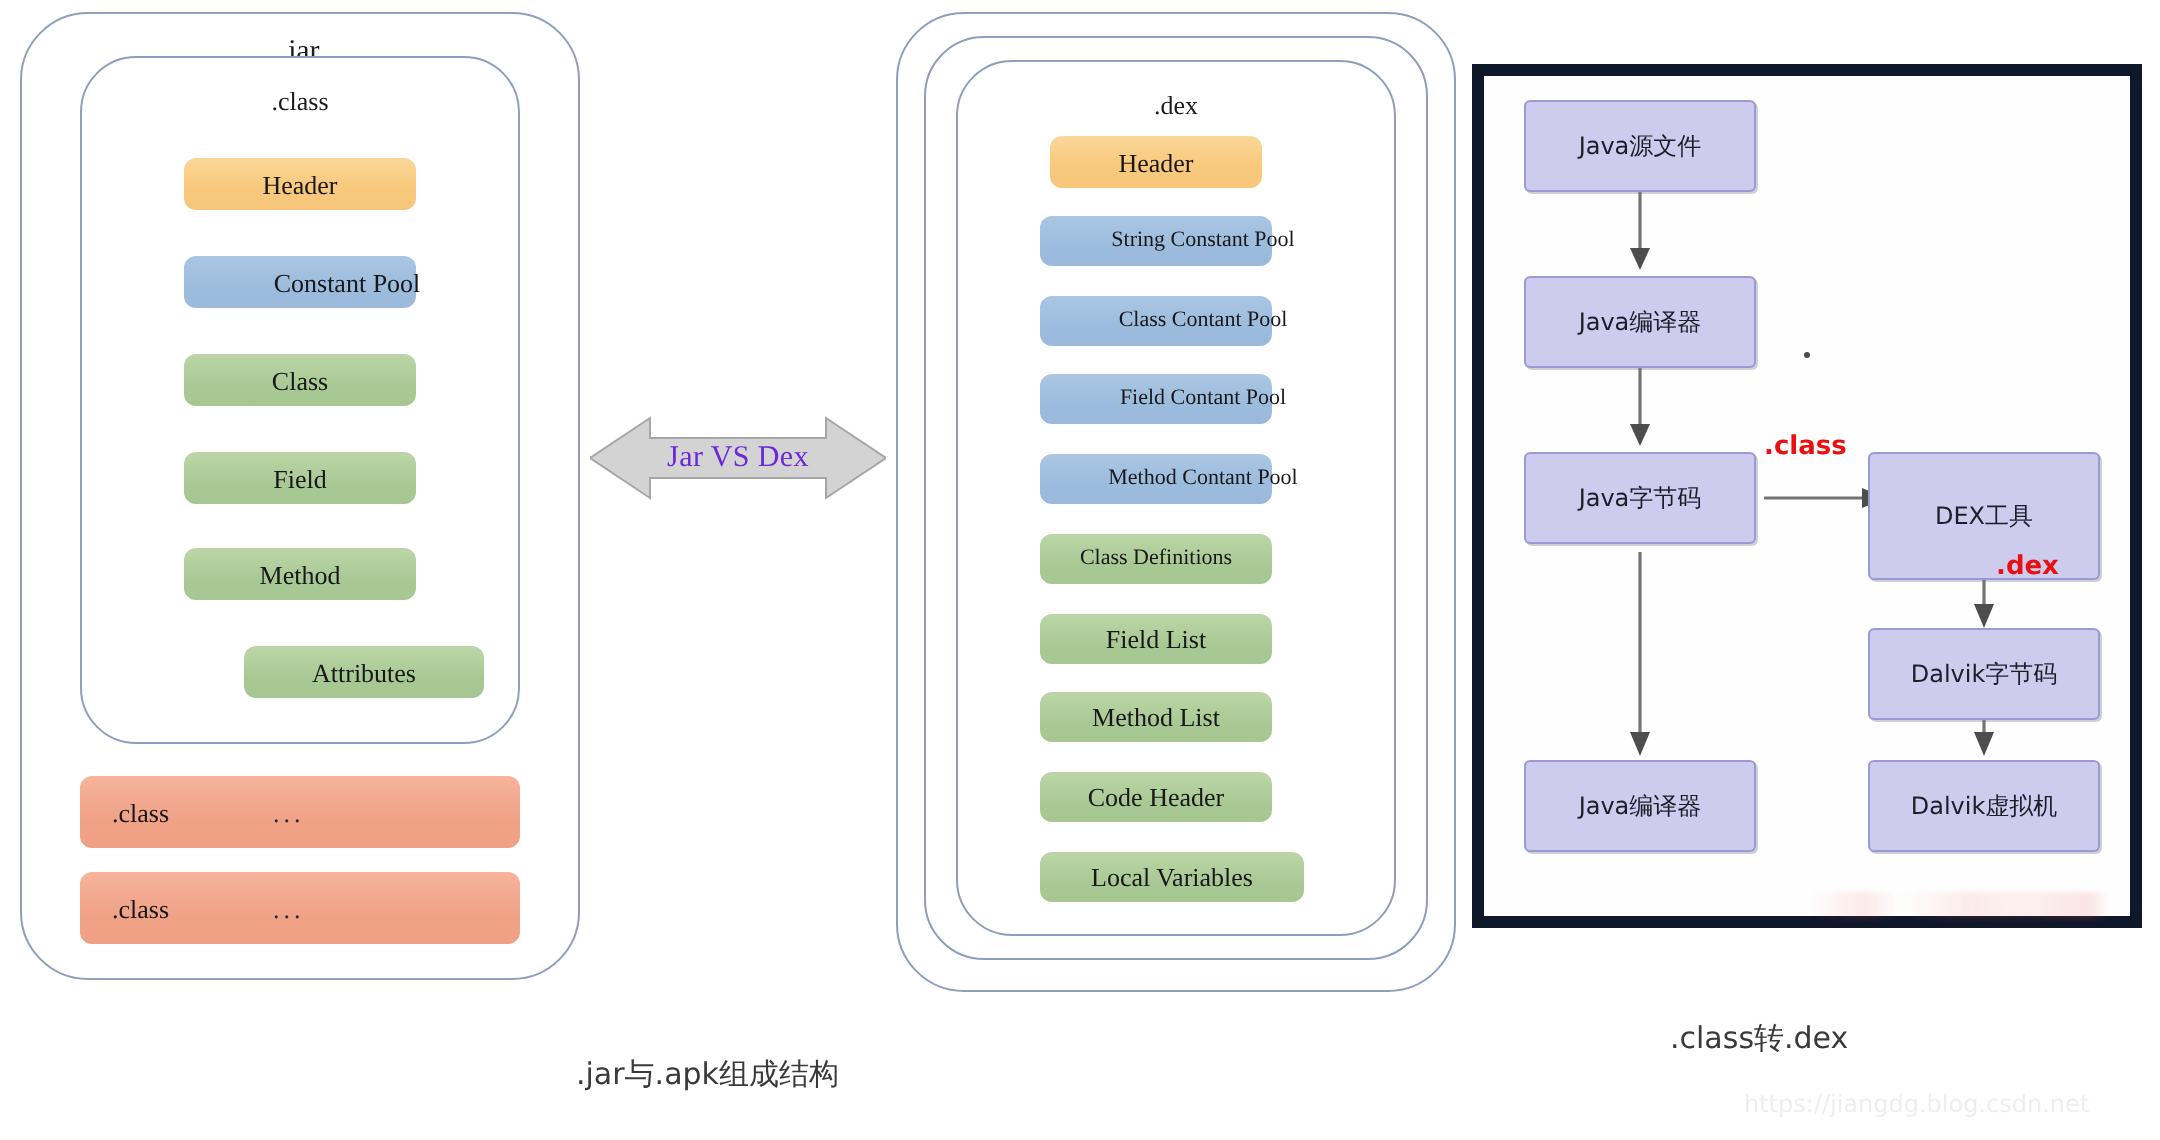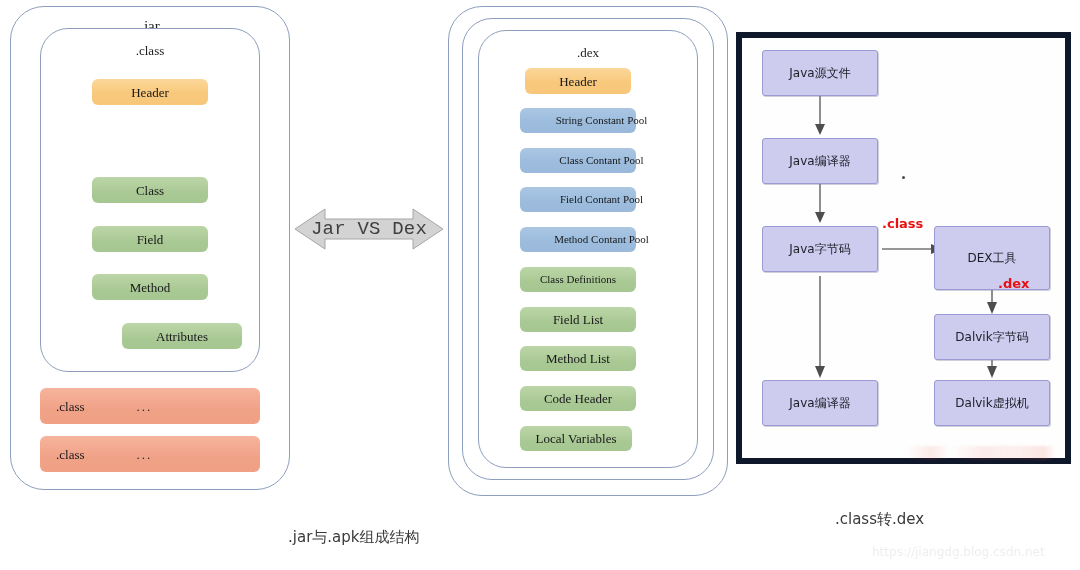--- a/index.html
+++ b/index.html
@@ -65,23 +65,22 @@
   
   .vs-wrap {
     position: absolute;
     left: 295px; top: 205px;
     width: 148px; height: 48px;
   }
   .vs-arrow { position:absolute; inset:0; }
   .vs-text {
     position: absolute; inset: 0;
     display: flex; align-items: center; justify-content: center;
-    font-size: 19px; color: #404040;
+    font-size: 15px; color: #6d28d9;
     letter-spacing: .2px;
-    font-family: Liberation Mono, monospace;
   }
 
   
   .flow-panel {
     position: absolute;
     left: 736px; top: 32px;
     width: 335px; height: 432px;
     background: #fefefe;
     border: 6px solid #0f172a;
     box-sizing: border-box;
@@ -151,20 +150,23 @@
     <div class="frame-label" style="top:12px;">.jar</div>
   </div>
 
   <div class="frame" style="left:40px; top:28px; width:220px; height:344px; border-radius:28px;">
     <div class="frame-label small" style="top:15px;">.class</div>
   </div>
 
   <div class="pill amber" style="left:92px; top:79px; width:116px; height:26px;">
     <span>Header</span>
   </div>
+  <div class="pill blue" style="left:92px; top:128px; width:116px; height:26px;">
+    <span>Constant Pool</span>
+  </div>
   <div class="pill green" style="left:92px; top:177px; width:116px; height:26px;">
     <span>Class</span>
   </div>
   <div class="pill green" style="left:92px; top:226px; width:116px; height:26px;">
     <span>Field</span>
   </div>
   <div class="pill green" style="left:92px; top:274px; width:116px; height:26px;">
     <span>Method</span>
   </div>
   <div class="pill green" style="left:78px; top:323px; width:120px; height:26px;margin-left:44px;">
@@ -215,21 +217,21 @@
   </div>
   <div class="pill green" style="left:520px; top:307px; width:116px; height:25px;">
     <span>Field List</span>
   </div>
   <div class="pill green" style="left:520px; top:346px; width:116px; height:25px;">
     <span>Method List</span>
   </div>
   <div class="pill green" style="left:520px; top:386px; width:116px; height:25px;">
     <span>Code Header</span>
   </div>
-  <div class="pill green" style="left:520px; top:426px; width:112px; height:25px;">
+  <div class="pill green" style="left:520px; top:426px; width:132px; height:25px;">
     <span>Local Variables</span>
   </div>
 
   <div class="flow-panel">
 
     <svg style="position:absolute; inset:0;" width="335" height="432" viewBox="0 0 335 432">
 
       <line x1="78" y1="58" x2="78" y2="88" stroke="#737373" stroke-width="1.6"></line>
       <polygon points="73,86 83,86 78,97" fill="#4d4d4d"></polygon>
 

